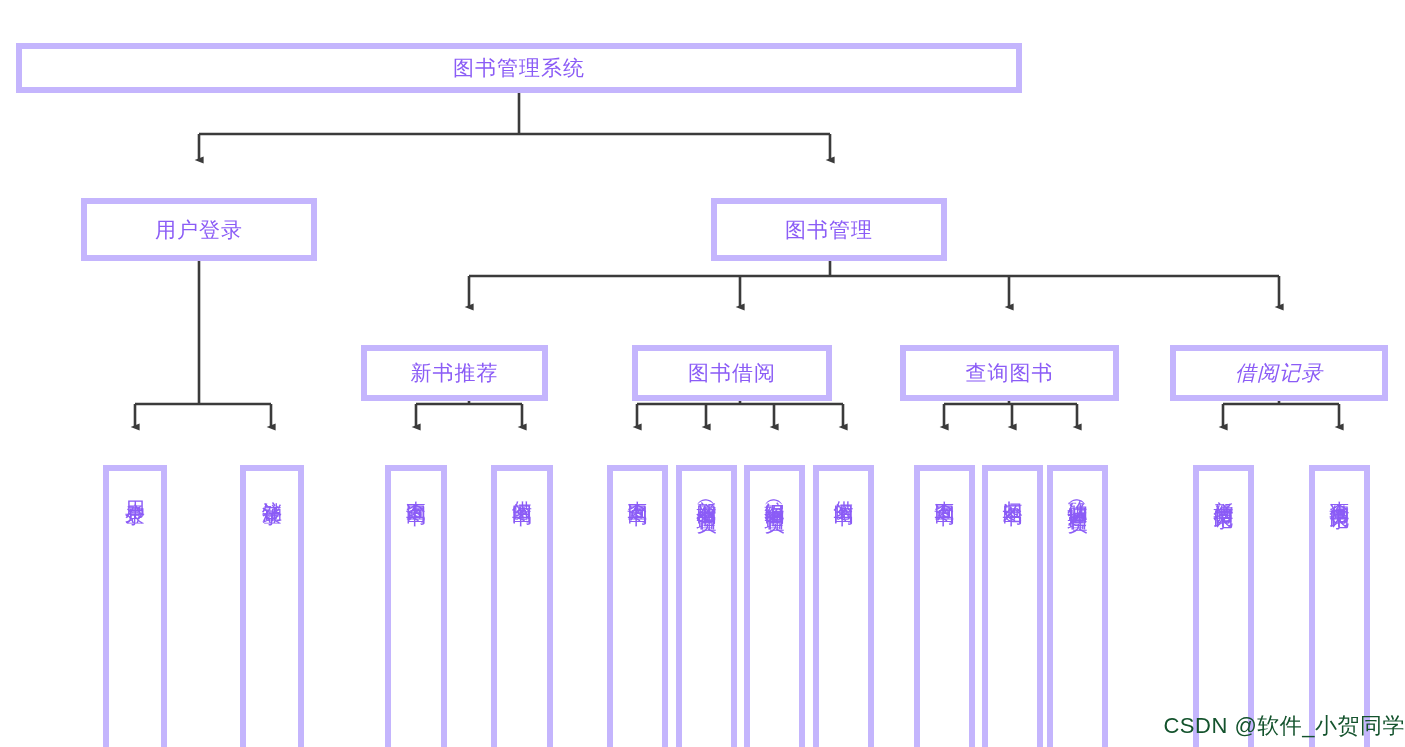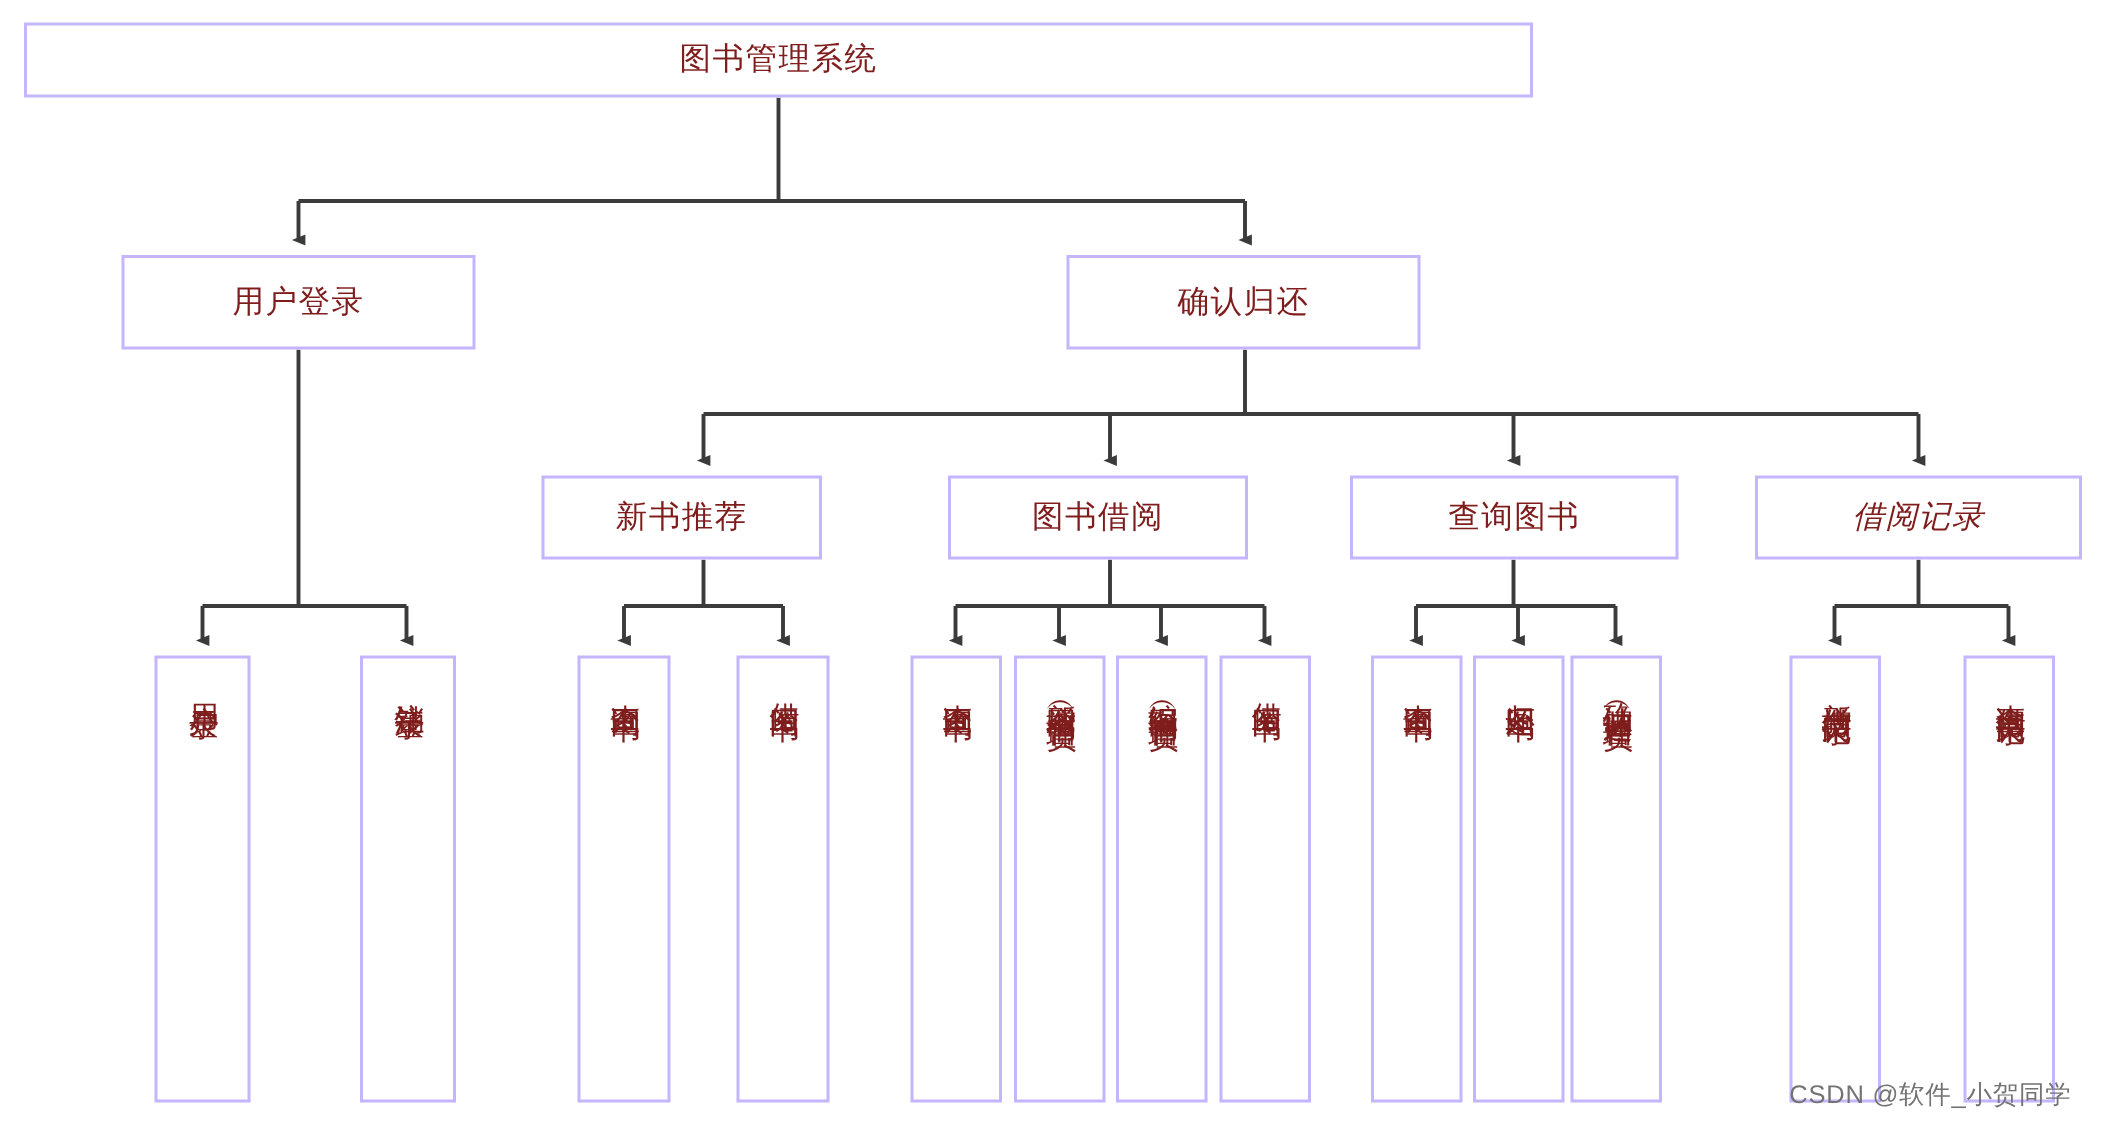--- a/index.html
+++ b/index.html
@@ -22,26 +22,27 @@
   svg#flow {
     position: absolute;
     left: 0;
     top: 0;
     width: 1405px;
     height: 747px;
   }
   .nodebox {
     position: absolute;
     box-sizing: border-box;
-    border: 2px solid #c4b5fd;
+    border: 6px solid #c4b5fd;
     background: #ffffff;
     display: flex;
     align-items: center;
     justify-content: center;
-    color: #7f1d1d;
+    color: #8b5cf6;
+    margin-top: 28px;
   }
   .nodebox.level-root,
   .nodebox.level-1,
   .nodebox.level-2 {
     font-size: 21px;
     line-height: 1.1;
     letter-spacing: 1px;
     white-space: nowrap;
   }
   .nodebox.leaf {
@@ -54,24 +55,24 @@
   .leaf-text {
     writing-mode: vertical-rl;
     text-orientation: upright;
     line-height: 1.05;
     letter-spacing: 2px;
     white-space: nowrap;
     text-align: center;
   }
   .watermark {
     position: absolute;
-    right: 24px;
+    right: 0;
     bottom: 6px;
-    font-size: 17px;
-    color: #737373;
+    font-size: 22px;
+    color: #14532d;
     letter-spacing: 0.5px;
     white-space: nowrap;
     user-select: none;
   }
 </style>
 </head>
 <body>
 
 <div id="diagram-root">
 
@@ -121,21 +122,21 @@
       <path d="M1279,373 L1279,404"></path>
       <path d="M1223,404 L1339,404"></path>
       <path d="M1223,404 L1223,427" marker-end="url(#arrowhead)"></path>
       <path d="M1339,404 L1339,427" marker-end="url(#arrowhead)"></path>
     </g>
   </svg>
 
   <div class="nodebox level-root" style="left:16px; top:15px; width:1006px; height:50px;">图书管理系统</div>
 
   <div class="nodebox level-1" style="left:81px; top:170px; width:236px; height:63px;">用户登录</div>
-  <div class="nodebox level-1" style="left:711px; top:170px; width:236px; height:63px;">确认归还</div>
+  <div class="nodebox level-1" style="left:711px; top:170px; width:236px; height:63px;">图书管理</div>
 
   <div class="nodebox level-2" style="left:361px; top:317px; width:187px; height:56px;">新书推荐</div>
   <div class="nodebox level-2" style="left:632px; top:317px; width:200px; height:56px;">图书借阅</div>
   <div class="nodebox level-2" style="left:900px; top:317px; width:219px; height:56px;">查询图书</div>
   <div class="nodebox level-2" style="left:1170px; top:317px; width:218px; height:56px;font-style:italic;">借阅记录</div>
 
   <div class="nodebox leaf" style="left:103px; top:437px; width:64px; height:298px;">
     <span class="leaf-text">用户登录</span>
   </div>
   <div class="nodebox leaf" style="left:240px; top:437px; width:64px; height:298px;">

